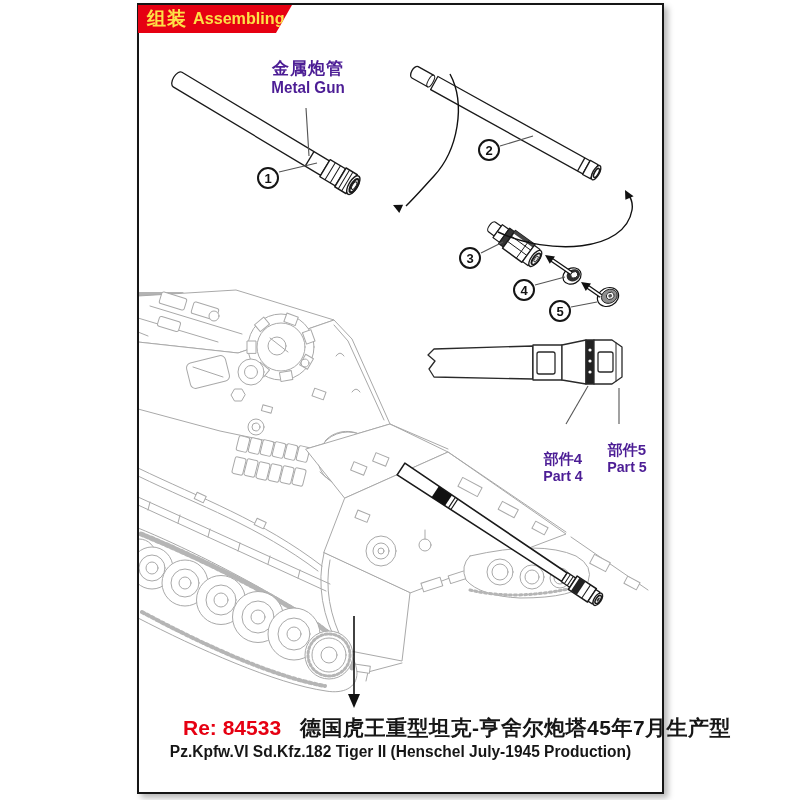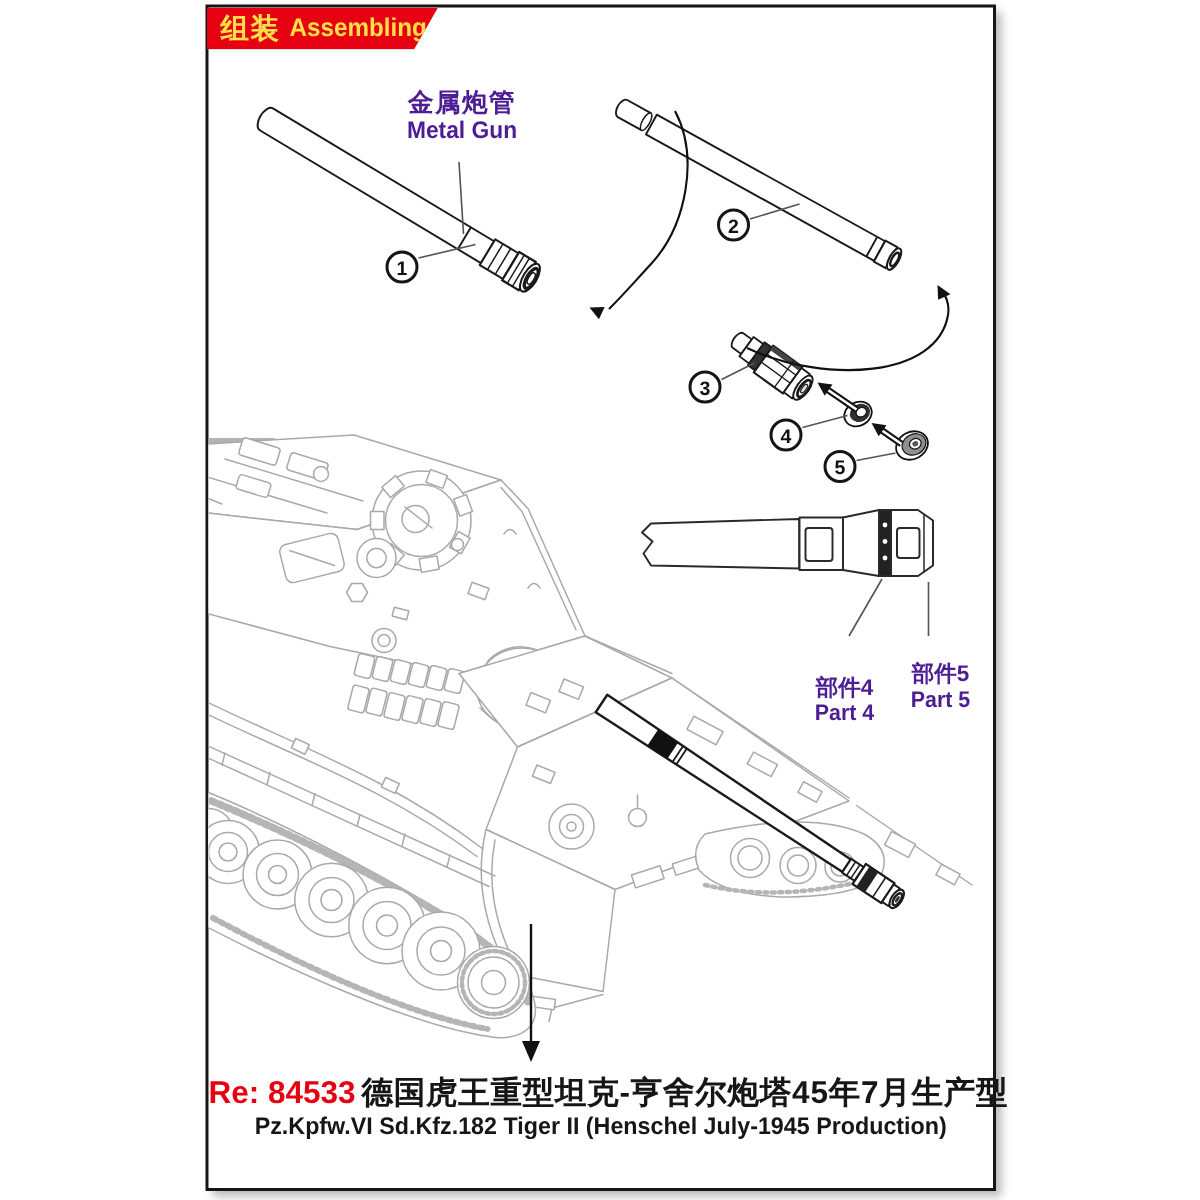--- a/index.html
+++ b/index.html
@@ -26,21 +26,21 @@
   .lbl .en{display:block;font-size:16px;transform:scaleX(.95);transform-origin:center;}
   .lbl-small .zh{font-size:15px;letter-spacing:0;}
   .lbl-small .en{font-size:15px;}
   .step{
     position:absolute;width:22px;height:22px;border:2px solid #151515;border-radius:50%;
     background:#fff;display:flex;align-items:center;justify-content:center;
     font-size:13px;font-weight:bold;color:#111;box-sizing:border-box;
   }
   .caption{position:absolute;left:139px;width:523px;text-align:center;color:#161616;white-space:nowrap;}
   .caption-1{top:714px;font-size:21px;font-weight:bold;letter-spacing:.5px;}
-  .caption-1 .code{color:#e60012;margin-right:4px;letter-spacing:0;}
+  .caption-1 .code{color:#e60012;margin-right:19px;letter-spacing:0;padding-left:44px;}
   .caption-2{top:743px;font-size:16px;font-weight:bold;transform:scaleX(.97);transform-origin:center;}
 </style>
 </head>
 <body>
 
 <div class="sheet">
   <div class="page-frame"></div>
 
   <svg class="art" viewBox="0 0 800 800">
     <defs>

